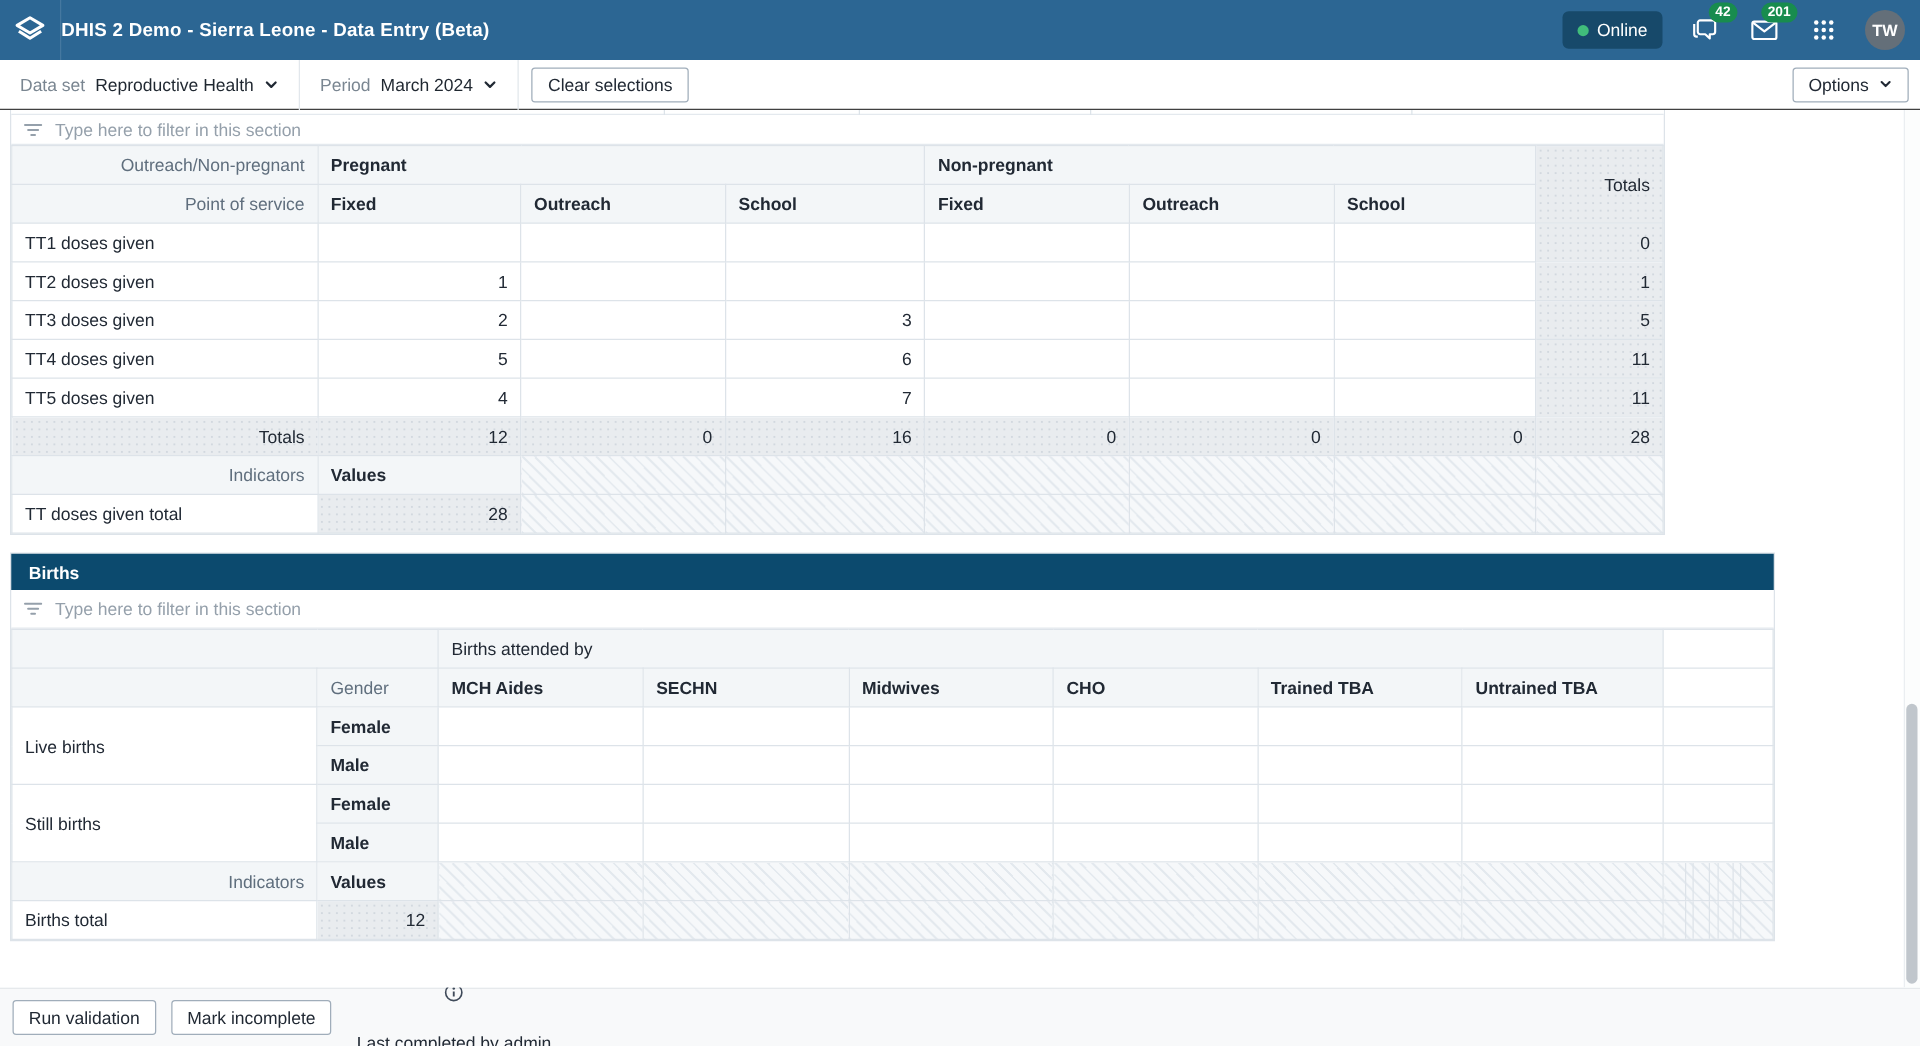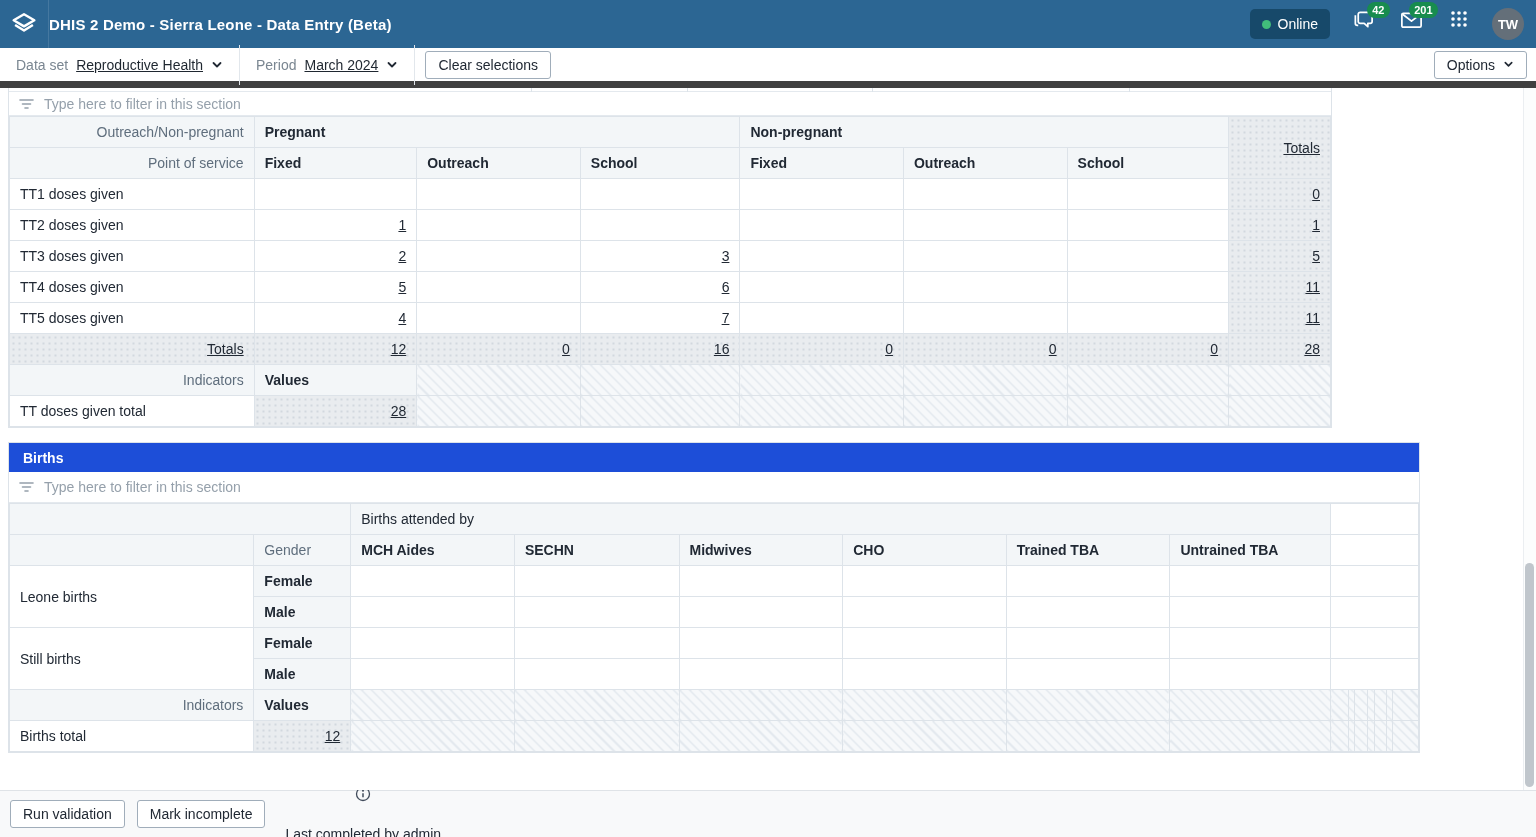--- a/index.html
+++ b/index.html
@@ -11,54 +11,54 @@
   }
   
   .topbar { height:48px; background:#2c6693; display:flex; align-items:center; flex:none; }
   .logo-box { width:49px; height:48px; display:flex; align-items:center; justify-content:center;
               border-right:1px solid rgba(255,255,255,.12); cursor:pointer; }
   .app-title { color:#fff; font-size:15px; font-weight:bold; letter-spacing:.2px; }
   .topbar-right { margin-left:auto; display:flex; align-items:center; gap:18px; padding-right:12px; }
   .online-pill { background:#17496a; border-radius:5px; height:30px; display:flex; align-items:center;
                  gap:7px; padding:0 12px; color:#fff; font-size:14px; }
   .online-dot { width:9px; height:9px; border-radius:50%; background:#41bd7b; }
-  .icon-btn { position:relative; width:30px; height:30px; display:flex; justify-content:center; cursor:pointer; }
+  .icon-btn { position:relative; width:30px; height:30px; display:flex; align-items:center; justify-content:center; cursor:pointer; }
   .badge { position:absolute; top:-7px; right:-12px; background:#188c4e; color:#fff; font-size:11px;
            font-weight:bold; border-radius:9px; padding:1.5px 5.5px; line-height:1.2; }
   .avatar { width:32px; height:32px; border-radius:50%; background:#646f79; color:#fff; font-size:13px;
             font-weight:bold; display:flex; align-items:center; justify-content:center; cursor:pointer; }
   
-  .filterbar { height:40px; background:#fff; border-bottom:7px solid #404040; display:flex; align-items:center; flex:none; font-size:14px; }
+  .filterbar { height:40px; background:#fff; border-bottom:1px solid #404040; display:flex; align-items:center; flex:none; font-size:14px; }
   .sel { display:flex; align-items:center; gap:8px; padding:0 16px; height:100%; cursor:pointer; }
   .sel + .vdiv { width:1px; height:40px; background:#e2e7ec; }
   .sel-label { color:#7a8691; }
-  .sel-value { color:#1f2730; font-weight:500;text-decoration:underline; }
+  .sel-value { color:#1f2730; font-weight:500; }
   .btn { background:#fff; border:1px solid #a0adba; border-radius:3px; font-size:14px; color:#212934;
          padding:5px 12px; font-family:inherit; display:inline-flex; align-items:center; gap:8px; cursor:pointer; }
   .clear-btn { margin-left:10px; }
   .options-btn { margin-left:auto; margin-right:9px; }
   
   .main { flex:1 1 auto; position:relative; overflow:hidden; background:#fff; padding-left:8px; }
   .section { border:1px solid #dde3e9; }
   .section1 { width:1324px; border-top:none; }
   .section2 { width:1412px; margin-top:14px; }
   .strip { height:4px; position:relative; border-bottom:1px solid #e4e9ee; background:#fff; }
   .strip i { position:absolute; top:0; width:1px; height:4px; background:#dce3e9; }
-  .sec-title { height:29px; background:#1d4ed8; color:#fff; font-size:14px; font-weight:bold;
+  .sec-title { height:29px; background:#0c4a6e; color:#fff; font-size:14px; font-weight:bold;
                display:flex; align-items:center; padding:0 14px; }
   .filter-row { height:24px; display:flex; align-items:center; gap:10px; padding:0 10px;
                 border-bottom:1px solid #e4e9ee; cursor:text; }
   .filter-row.tall { height:31px; }
   .filter-ph { color:#95a0ab; font-size:14px; }
   table.t { border-collapse:collapse; table-layout:fixed; font-size:14px; }
   .t td { border:1px solid #dde3e9; height:31px; padding:0 10px; white-space:nowrap; overflow:hidden; }
   .hdr  { background:#f3f6f8; }
   .glabel { color:#5f6e7d; text-align:right; }
   .bold { font-weight:bold; }
-  .num { text-align:right;text-decoration:underline; }
+  .num { text-align:right; }
   .gray { background:#e9ecef;
           background-image:radial-gradient(rgba(150,165,180,.28) 1px, transparent 1px);
           background-size:6px 6px; }
   .hatch { background-color:#f6f8fa;
            background-image:repeating-linear-gradient(45deg, rgba(176,192,206,.28) 0 1.5px, transparent 1.5px 7px); }
   .sp { border-top:none; border-bottom:none; border-right:none; background:#fff; }
   .sp-hatch { border-right:none;
         background-color:#f6f8fa;
         background-image:
           linear-gradient(#dde3e9,#dde3e9), linear-gradient(#dde3e9,#dde3e9),
@@ -327,21 +327,21 @@
         <td class="hdr bold">MCH Aides</td>
         <td class="hdr bold">SECHN</td>
         <td class="hdr bold">Midwives</td>
         <td class="hdr bold">CHO</td>
         <td class="hdr bold">Trained TBA</td>
         <td class="hdr bold">Untrained TBA</td>
         <td class="sp"></td>
       </tr>
 
       <tr>
-        <td rowspan="2">Leone births</td>
+        <td rowspan="2">Live births</td>
         <td class="hdr bold">Female</td>
         <td></td>
         <td></td>
         <td></td>
         <td></td>
         <td></td>
         <td></td>
         <td class="sp"></td>
       </tr>
       <tr>

